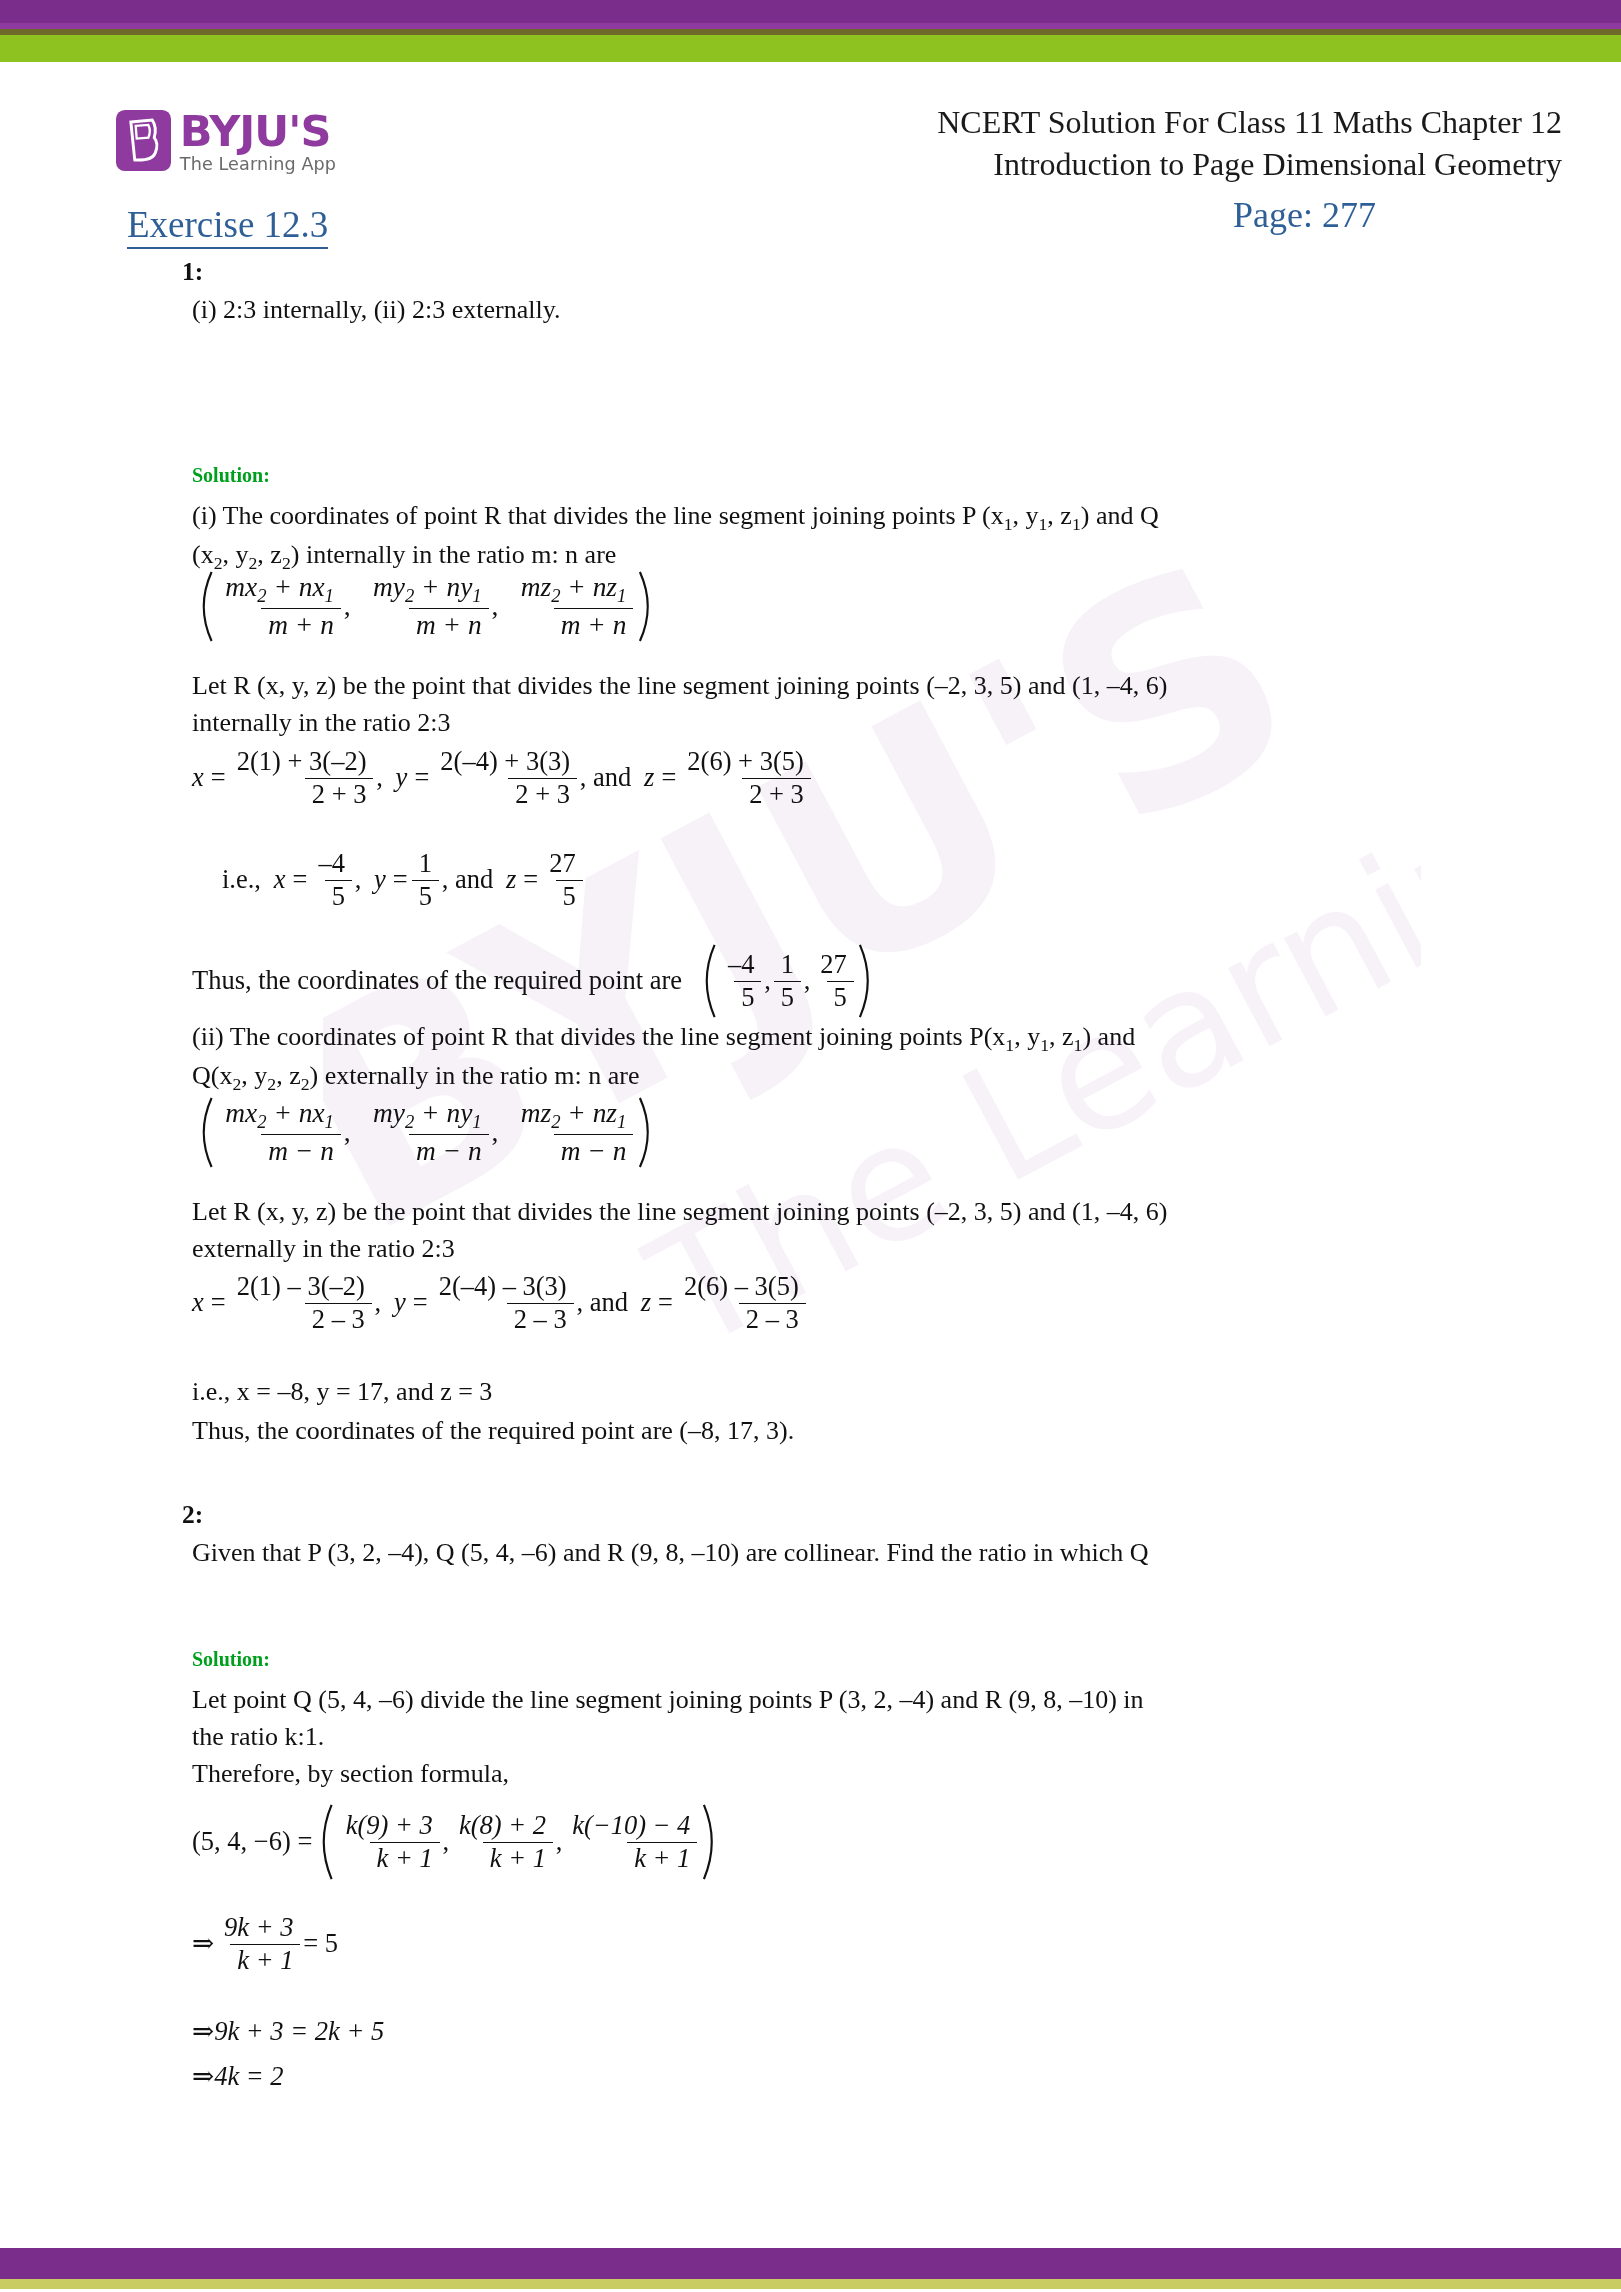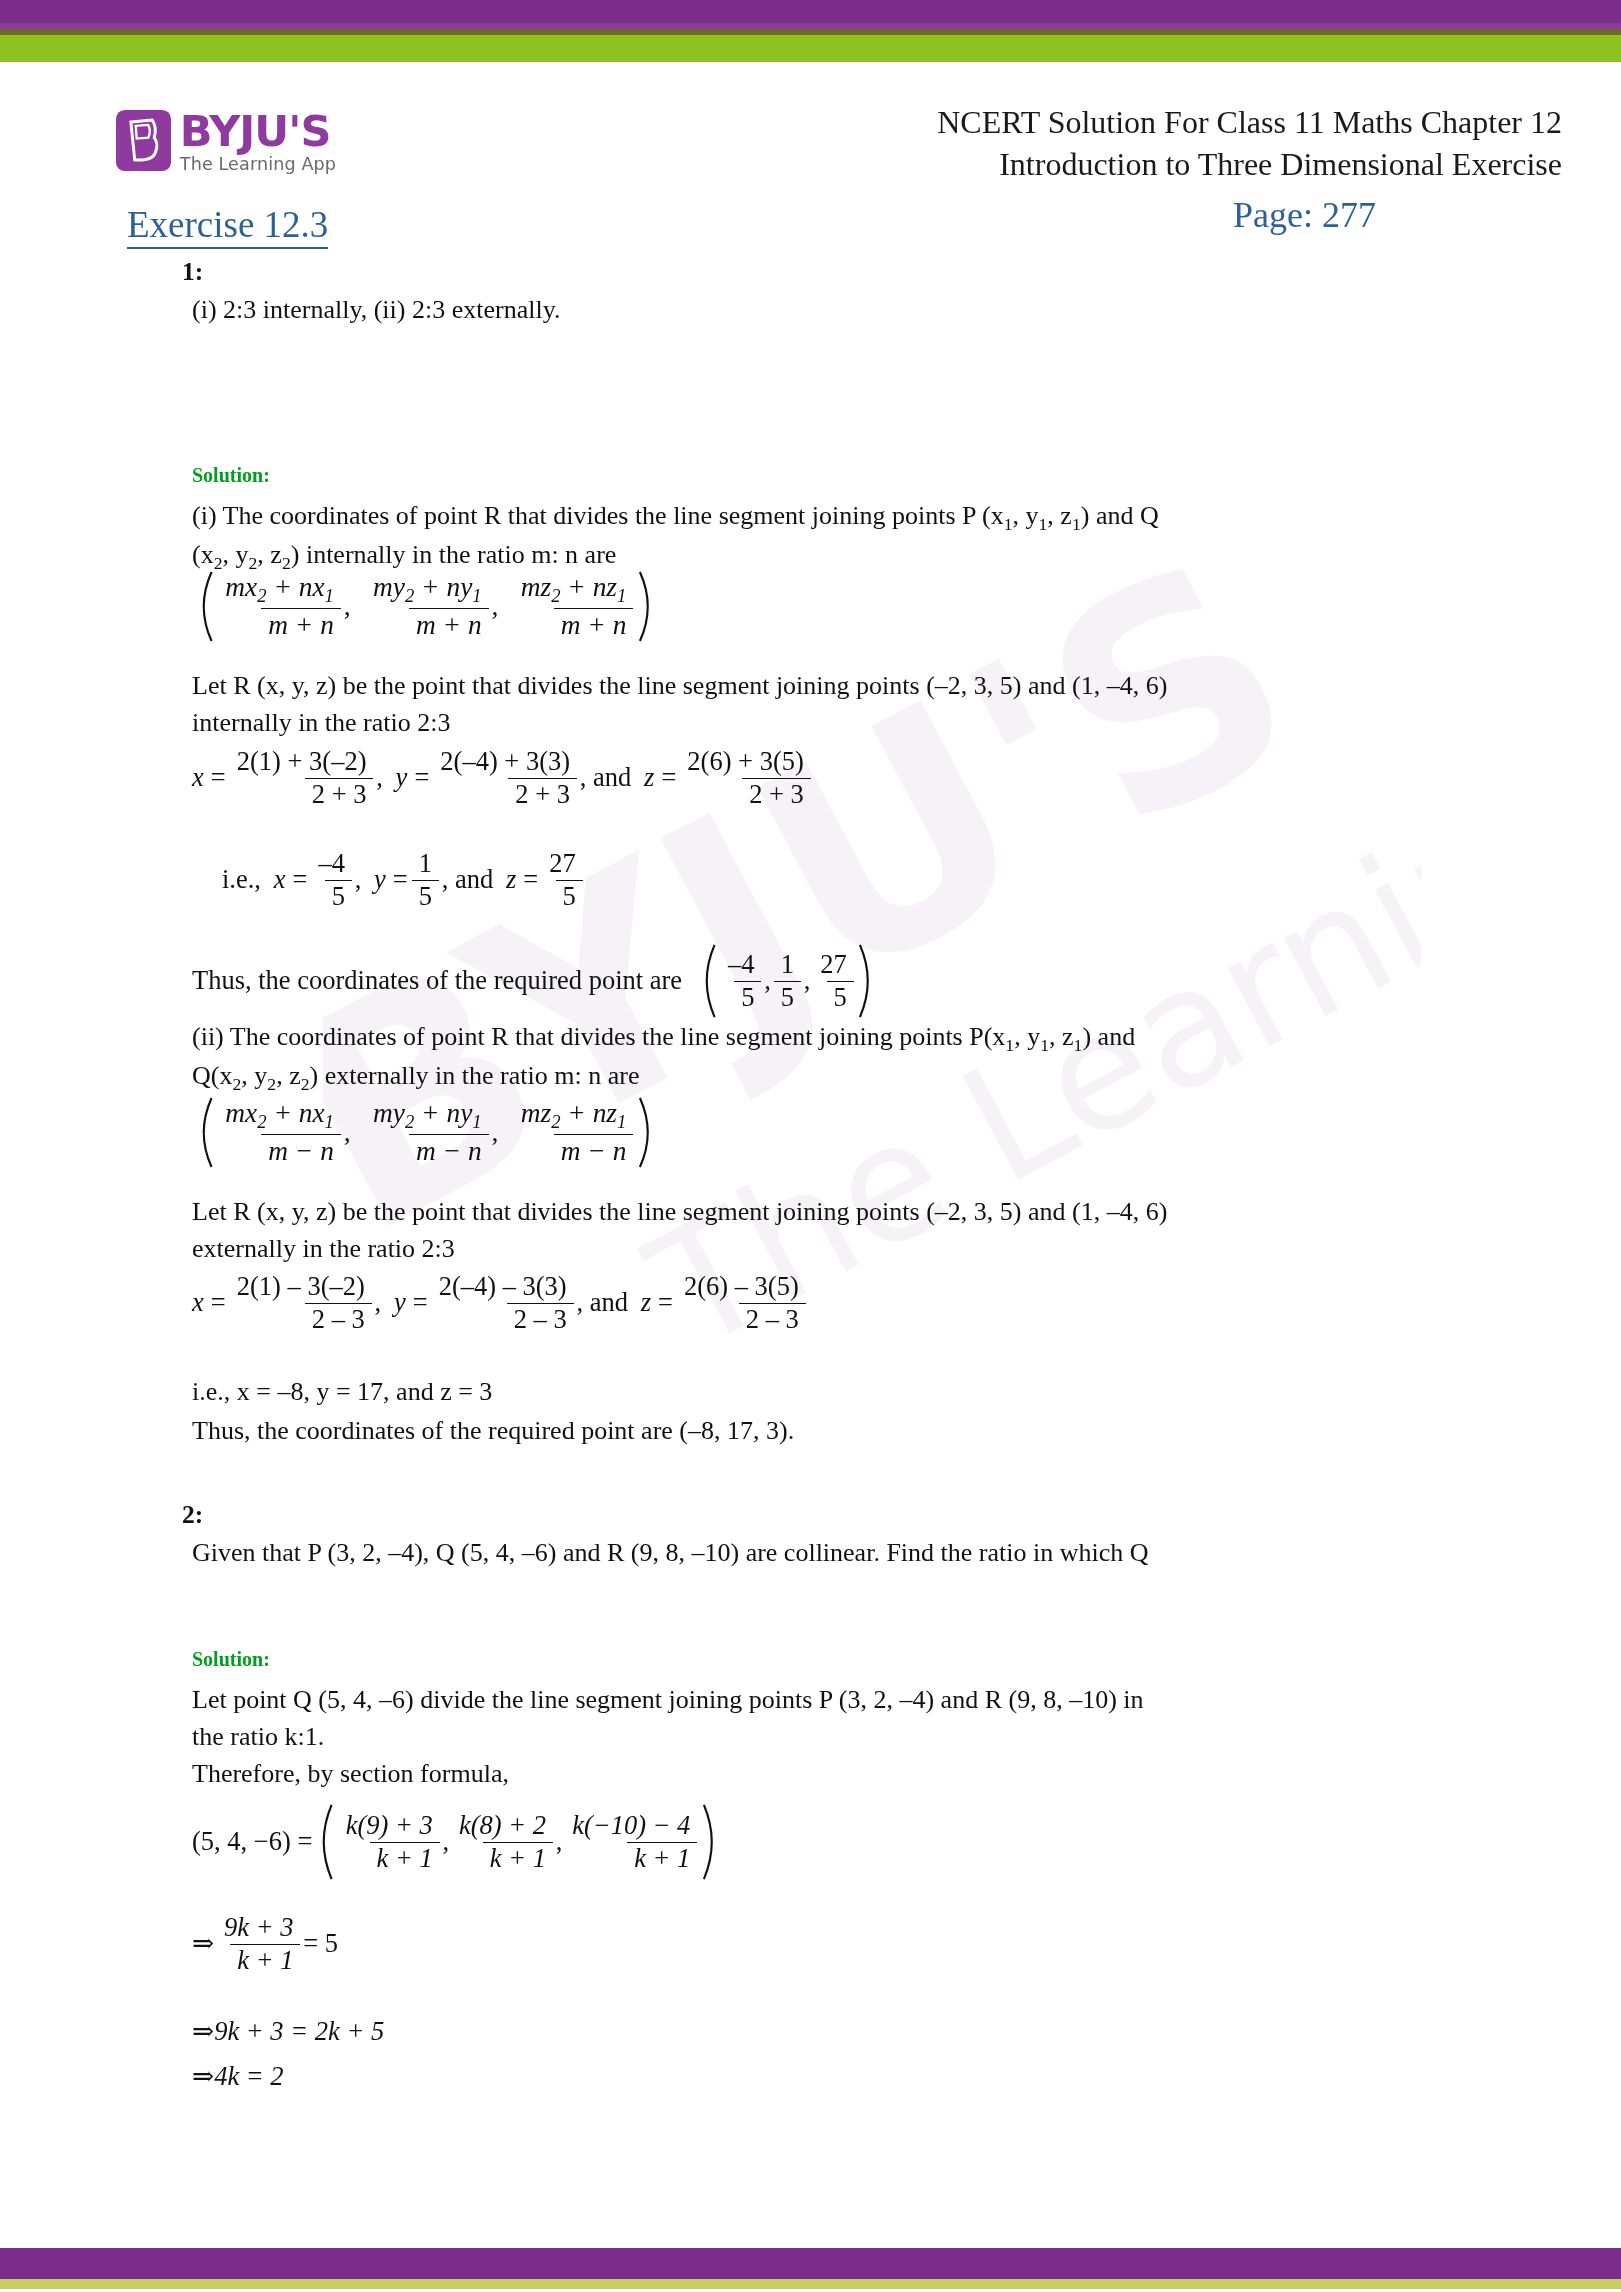--- a/index.html
+++ b/index.html
@@ -109,21 +109,21 @@
       </div>
       <div class="logo-type">
         <span class="logo-word">BYJU'S</span>
         <span class="logo-sub">The Learning App</span>
       </div>
     </div>
   </div>
 
   <div class="doc-title">
     <span class="l1">NCERT Solution For Class 11 Maths Chapter 12</span>
-    <span class="l2">Introduction to Three Dimensional Exercise</span>
+    <span class="l2">Introduction to Page Dimensional Geometry</span>
   </div>
 
   <div class="ex-title">Exercise 12.3</div>
   <div class="page-no">Page: 277</div>
 
   <div class="qnum" style="top:257px;">1:</div>
 
   <div class="block" style="top:292px;">
     <span class="ln">(i) 2:3 internally, (ii) 2:3 externally.</span>
   </div>

